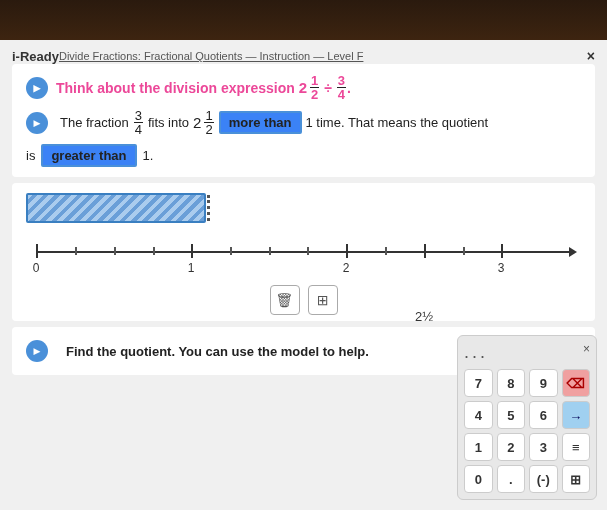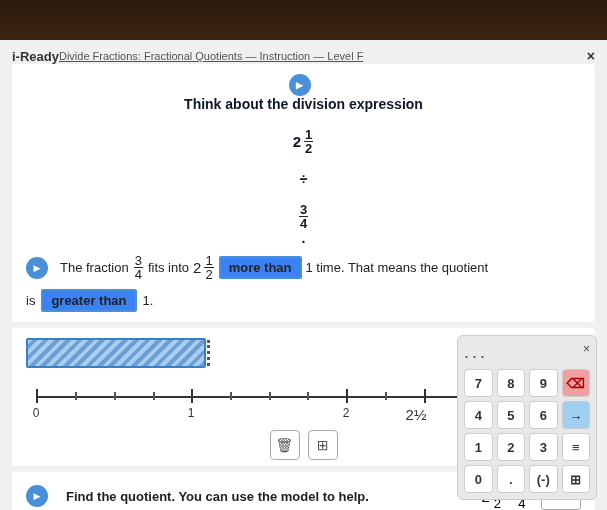--- a/index.html
+++ b/index.html
@@ -60,22 +60,21 @@
       padding: 10px 14px;
       margin-bottom: 6px;
     }
 
     .think-row {
       display: flex;
       align-items: center;
       margin-bottom: 8px;
       font-size: 14px;
       font-weight: bold;
-      color: #0f172a;
-      flex-direction: column;
+      color: #ec4899;
     }
 
     .audio-icon {
       width: 22px;
       height: 22px;
       background: #4a90d9;
       border-radius: 50%;
       display: inline-flex;
       align-items: center;
       justify-content: center;
@@ -405,21 +404,21 @@
       <div class="tick" style="left: 0px;"></div>
       <span class="tick-label" style="left: 0px;">0</span>
 
       <div class="tick" style="left: 155px;"></div>
       <span class="tick-label" style="left: 155px;">1</span>
 
       <div class="tick" style="left: 310px;"></div>
       <span class="tick-label" style="left: 310px;">2</span>
 
       <div class="tick" style="left: 388px;"></div>
-      <span class="tick-label" style="left: 380px; font-size:15px;">2½</span>
+      <span class="tick-label" style="left: 388px; font-size:13px;margin-top:48px;">2½</span>
 
       <div class="tick" style="left: 465px;"></div>
       <span class="tick-label" style="left: 465px;">3</span>
 
       <div class="tick" style="left: 39px; height: 8px; top: 16px; background: #555;"></div>
       <div class="tick" style="left: 78px; height: 8px; top: 16px; background: #555;"></div>
       <div class="tick" style="left: 117px; height: 8px; top: 16px; background: #555;"></div>
       <div class="tick" style="left: 194px; height: 8px; top: 16px; background: #555;"></div>
       <div class="tick" style="left: 233px; height: 8px; top: 16px; background: #555;"></div>
       <div class="tick" style="left: 271px; height: 8px; top: 16px; background: #555;"></div>

